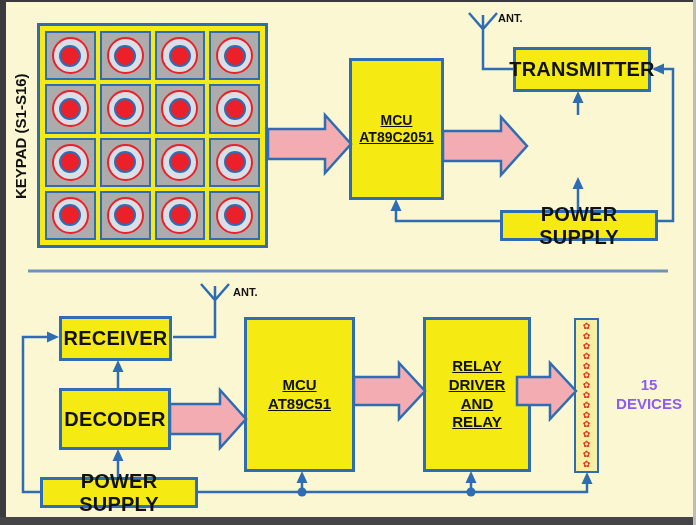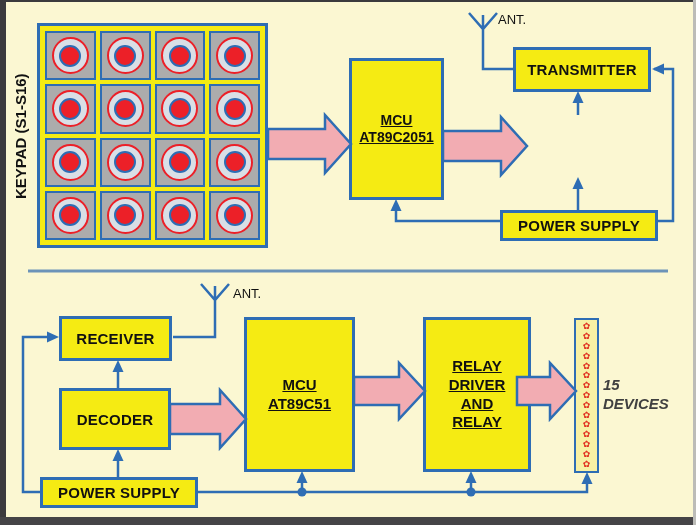--- a/index.html
+++ b/index.html
@@ -6,21 +6,21 @@
   .page{position:relative;width:696px;height:525px;background:#FBF7D2;overflow:hidden;}
   .edge{position:absolute;background:#3b3a3d;}
   .edge-left{left:0;top:0;width:6px;height:525px;}
   .edge-top{left:0;top:0;width:696px;height:2px;}
   .edge-bottom{left:0;top:517px;width:696px;height:8px;background:#454447;}
   .edge-right{left:693px;top:0;width:3px;height:525px;background:#bcbcb8;}
 
   .block{position:absolute;background:#F5EB13;border:3px solid #2E6DB4;box-sizing:border-box;
          display:flex;flex-direction:column;align-items:center;justify-content:center;
          color:#111;font-weight:bold;text-align:center;z-index:2;}
-  .fs16{font-size:15px;letter-spacing:.2px;text-align:center;}
+  .fs16{font-size:20px;letter-spacing:.2px;text-align:center;}
   .fs15{font-size:15px;}
   .fs14{font-size:14px;}
   .lh{line-height:1.25;text-decoration:underline;}
 
   .b-mcu2051{left:349px;top:58px;width:95px;height:142px;}
   .b-transmitter{left:513px;top:47px;width:138px;height:45px;}
   .b-encoder{left:525px;top:115px;width:122px;height:63px;}
   .b-ps-top{left:500px;top:210px;width:158px;height:31px;}
   .b-receiver{left:59px;top:316px;width:113px;height:45px;}
   .b-decoder{left:59px;top:388px;width:112px;height:62px;}
@@ -35,32 +35,32 @@
        display:flex;align-items:center;justify-content:center;}
   .key-ring{width:33px;height:33px;border-radius:50%;border:2.5px solid #EC2028;background:#D9DFE6;
             display:flex;align-items:center;justify-content:center;}
   .key-dot{width:18px;height:18px;border-radius:50%;background:#EC2028;border:2.5px solid #2E6DB4;}
 
   .keypad-label{position:absolute;left:6px;top:30px;width:28px;height:212px;z-index:2;
                 display:flex;align-items:center;justify-content:center;
                 writing-mode:vertical-rl;transform:rotate(180deg);
                 font-weight:bold;font-size:15px;color:#111;white-space:nowrap;}
 
-  .ant-label{position:absolute;font-weight:normal;font-size:13px;color:#111;z-index:2;}
+  .ant-label{position:absolute;font-weight:bold;font-size:11px;color:#111;z-index:2;}
   .ant-top{left:498px;top:12px;}
   .ant-bottom{left:233px;top:286px;}
 
   .devices-strip{position:absolute;left:574px;top:318px;width:25px;height:155px;
                  background:#F7F0A4;border:2.5px solid #2E6DB4;box-sizing:border-box;z-index:2;
                  display:flex;flex-direction:column;align-items:center;justify-content:space-around;
                  padding:2px 0;}
   .dev-glyph{font-size:9px;line-height:9px;color:#E03020;}
 
   .devices-label{position:absolute;left:603px;top:376px;width:92px;z-index:2;
-                 font-weight:bold;font-size:15px;color:#404040;line-height:1.25;font-style:italic;}
+                 font-weight:bold;font-size:15px;color:#8b5cf6;text-align:center;line-height:1.25;}
 
   svg.wires{position:absolute;left:0;top:0;z-index:3;pointer-events:none;}
 </style>
 </head>
 <body>
 
 <div class="page">
 
   <div class="keypad">
       <div class="key">

